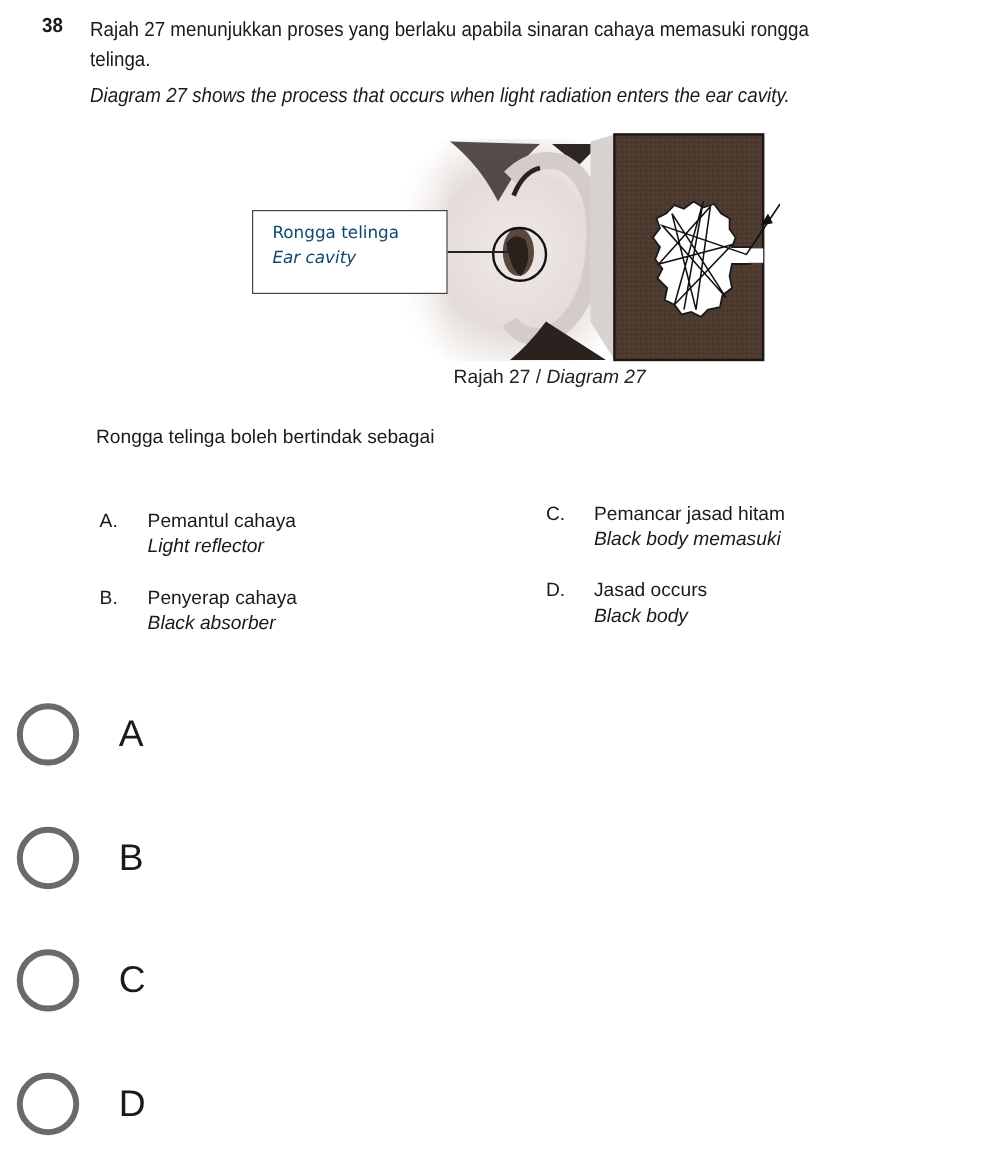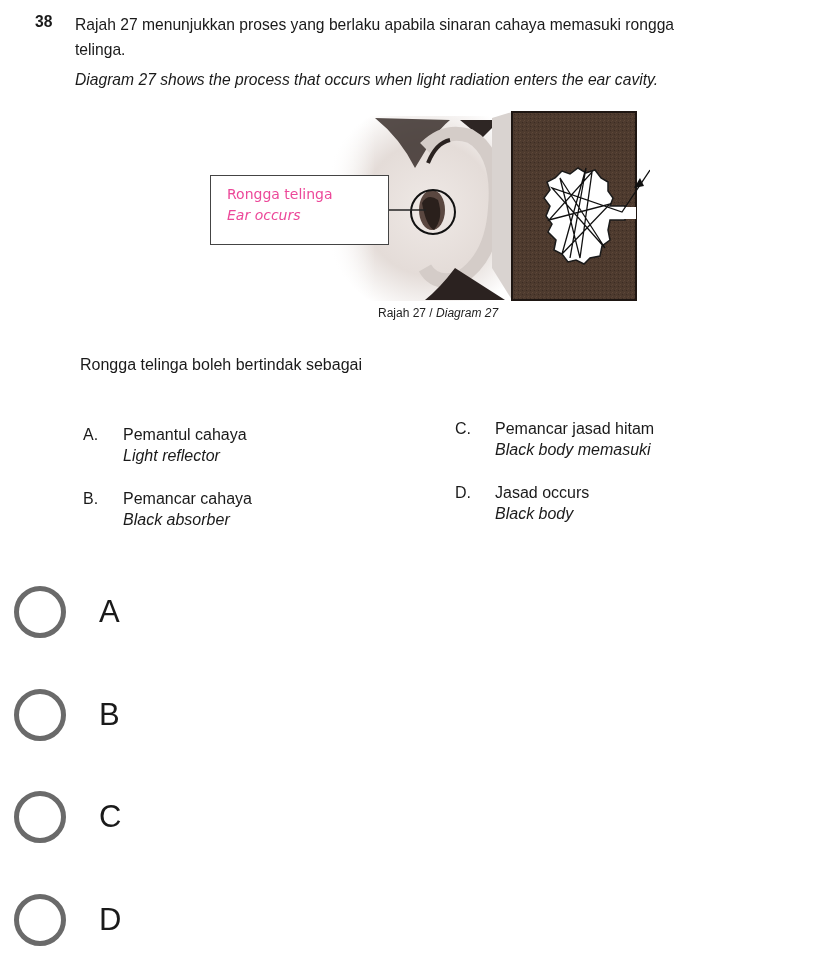--- a/index.html
+++ b/index.html
@@ -3,24 +3,24 @@
 <meta charset="utf-8">
 <style>
   html, body { margin:0; padding:0; background:#ffffff; }
   body { width:821px; height:966px; position:relative; overflow:hidden;
          font-family:"Liberation Sans", sans-serif; color:#1a1a1a; }
   .abs { position:absolute; }
   .qnum { left:35px; top:12px; font-size:17px; font-weight:bold; letter-spacing:0; transform:scaleX(0.92); transform-origin:left; }
   .qtext { left:75px; top:12px; font-size:17px; line-height:25px; width:740px; transform:scaleX(0.92); transform-origin:left; }
   .qtext .en { font-style:italic; margin-top:5px; display:block; }
   .figure { left:200px; top:108px; width:450px; height:230px; }
-  .label-box { position:absolute; left:10px; top:67px; width:179px; height:70px; background:#fff;
-               border:1.5px solid #444; box-sizing:border-box; padding:8px 0 0 16px; font-family:"DejaVu Sans", sans-serif; font-size:14px; line-height:21px; color:#ec4899; z-index:3; }
+  .label-box { position:absolute; left:10px; top:67px; width:163px; height:70px; background:#fff;
+               border:1.5px solid #444; box-sizing:border-box; padding:8px 0 0 16px; font-family:"DejaVu Sans", sans-serif; font-size:14px; line-height:21px; color:#0c4a6e; z-index:3; }
   .label-box .en { font-style:italic; }
-  .caption { position:absolute; left:178px; top:198px; font-size:12px; color:#222; }
+  .caption { position:absolute; left:178px; top:198px; font-size:16px; color:#222; }
   .caption i { font-style:italic; }
   .stem { left:80px; top:354px; font-size:16px; line-height:22px;text-align:right; }
   .stem .en { font-style:italic; display:block; }
   .opt { font-size:16px; line-height:21px; }
   .opt .letter { position:absolute; left:0; top:0; }
   .opt .body { position:absolute; left:40px; top:0; white-space:nowrap; }
   .opt .en { font-style:italic; display:block; }
   .radio-row { position:absolute; left:14px; height:54px; display:flex; align-items:center; cursor:pointer; }
   .radio { width:42px; height:42px; border:5px solid #6a6a6a; border-radius:50%; box-sizing:content-box; background:#fff; }
   .radio-label { margin-left:33px; font-size:31px; color:#1a1a1a; font-family:"Liberation Sans", sans-serif; }
@@ -80,38 +80,38 @@
 
     <path d="M355 70 L362 63 L370 66 L378 60 L386 65 L395 62 L401 70 L408 74 L408 83 L413 90 L410 98 L425 98 L425 112 L410 112 L408 122 L410 132 L402 138 L400 148 L390 150 L384 156 L376 152 L368 154 L362 146 L354 142 L356 132 L348 124 L352 116 L346 108 L350 98 L344 90 L350 82 L347 74 Z" fill="#ffffff" stroke="#1a1a1a" stroke-width="1.5"></path>
     <rect x="409" y="99" width="27" height="12" fill="#ffffff"></rect>
 
     <polyline points="450,62 422,104 352,80 405,140 360,70 380,150 392,64 349,112 410,96 362,146 386,60 370,150" fill="none" stroke="#111" stroke-width="1.3"></polyline>
 
     <path d="M434 80 L440 70 L444 78 Z" fill="#111"></path>
   </svg>
   <div class="label-box">
     <div>Rongga telinga</div>
-    <div class="en">Ear occurs</div>
+    <div class="en">Ear cavity</div>
   </div>
   <div class="caption">
     <span>Rajah 27 / </span><i>Diagram 27</i>
   </div>
 </div>
 
 <div class="abs stem">
   <span>Rongga telinga boleh bertindak sebagai</span>
 </div>
 
 <div class="abs opt" style="left:83px;top:424px;">
   <span class="letter">A.</span>
   <div class="body"><span>Pemantul cahaya</span><span class="en">Light reflector</span></div>
 </div>
 <div class="abs opt" style="left:83px;top:488px;">
   <span class="letter">B.</span>
-  <div class="body"><span>Pemancar cahaya</span><span class="en">Black absorber</span></div>
+  <div class="body"><span>Penyerap cahaya</span><span class="en">Black absorber</span></div>
 </div>
 <div class="abs opt" style="left:455px;top:418px;">
   <span class="letter">C.</span>
   <div class="body"><span>Pemancar jasad hitam</span><span class="en">Black body memasuki</span></div>
 </div>
 <div class="abs opt" style="left:455px;top:482px;">
   <span class="letter">D.</span>
   <div class="body"><span>Jasad occurs</span><span class="en">Black body</span></div>
 </div>
 

